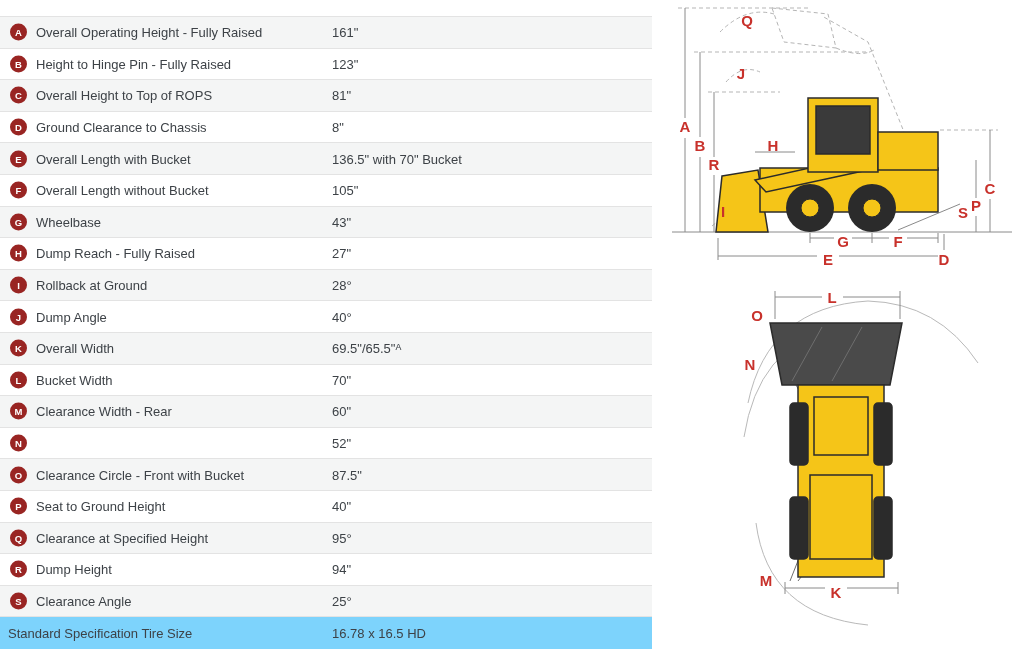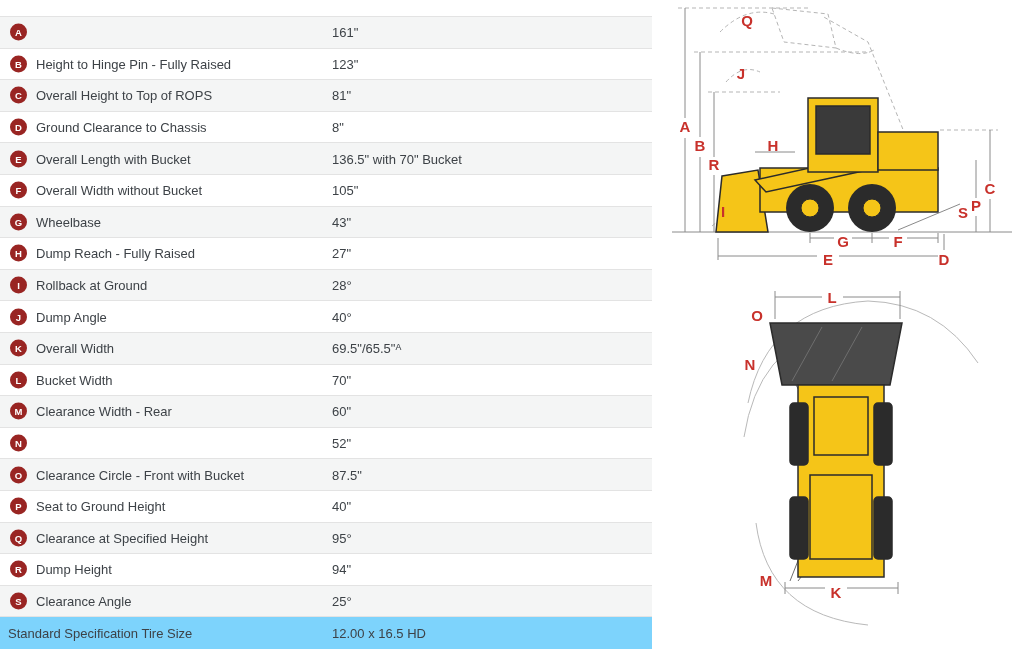--- a/index.html
+++ b/index.html
@@ -45,20 +45,21 @@
   .arcline{stroke:#b9b9b9;stroke-width:1;fill:none;}
   .radline{stroke:#6e6e6e;stroke-width:1;fill:none;}
   .machine{stroke:#2b2b2b;stroke-width:1.5;}
 </style>
 </head>
 <body>
 
 <div class="spec-table">
   <div class="row">
     <span class="badge">A</span>
+    <span class="label">Overall Operating Height - Fully Raised</span>
     <span class="value">161"</span>
   </div>
   <div class="row">
     <span class="badge">B</span>
     <span class="label">Height to Hinge Pin - Fully Raised</span>
     <span class="value">123"</span>
   </div>
   <div class="row">
     <span class="badge">C</span>
     <span class="label">Overall Height to Top of ROPS</span>
@@ -69,21 +70,21 @@
     <span class="label">Ground Clearance to Chassis</span>
     <span class="value">8"</span>
   </div>
   <div class="row">
     <span class="badge">E</span>
     <span class="label">Overall Length with Bucket</span>
     <span class="value">136.5" with 70" Bucket</span>
   </div>
   <div class="row">
     <span class="badge">F</span>
-    <span class="label">Overall Width without Bucket</span>
+    <span class="label">Overall Length without Bucket</span>
     <span class="value">105"</span>
   </div>
   <div class="row">
     <span class="badge">G</span>
     <span class="label">Wheelbase</span>
     <span class="value">43"</span>
   </div>
   <div class="row">
     <span class="badge">H</span>
     <span class="label">Dump Reach - Fully Raised</span>
@@ -138,21 +139,21 @@
     <span class="label">Dump Height</span>
     <span class="value">94"</span>
   </div>
   <div class="row">
     <span class="badge">S</span>
     <span class="label">Clearance Angle</span>
     <span class="value">25°</span>
   </div>
   <div class="row footer">
     <span class="label">Standard Specification Tire Size</span>
-    <span class="value">12.00 x 16.5 HD</span>
+    <span class="value">16.78 x 16.5 HD</span>
   </div>
 </div>
 
 <svg class="diagram-side" width="364" height="280" viewBox="0 0 364 280" xmlns="http://www.w3.org/2000/svg">
 
   <g class="extline">
     <line x1="18" y1="8" x2="150" y2="8"></line>
     <line x1="34" y1="52" x2="210" y2="52"></line>
     <line x1="48" y1="92" x2="120" y2="92"></line>
     <line x1="280" y1="130" x2="338" y2="130"></line>

